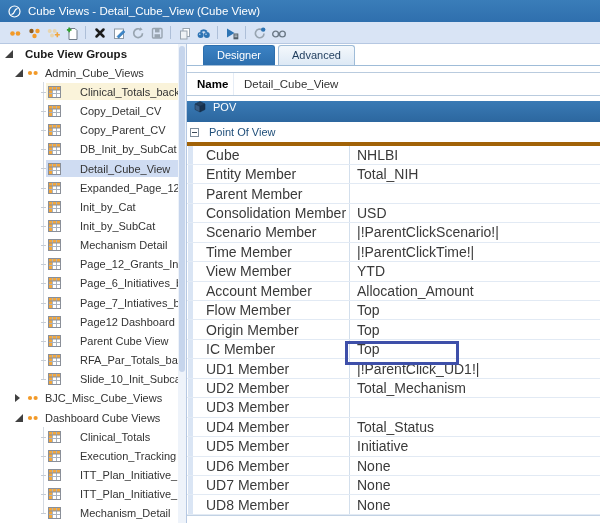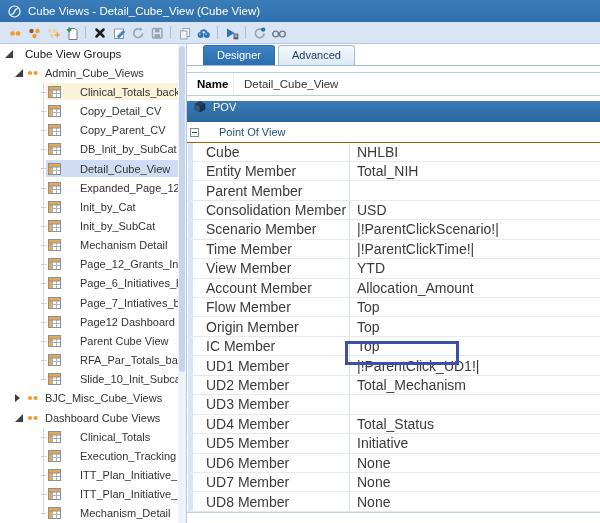--- a/index.html
+++ b/index.html
@@ -11,21 +11,21 @@
   #titlebar .logo{margin:0 7px 0 8px;display:flex;align-items:center}
   
   #toolbar{position:absolute;left:0;top:22px;width:600px;height:22px;background:#d9e4f5;
     border-bottom:1px solid #b6c8e2;box-sizing:border-box;display:flex;align-items:center;padding-left:5px}
   .tbtn{width:19px;height:18px;display:flex;align-items:center;justify-content:center;cursor:pointer}
   .tsep{width:1px;height:13px;background:#aebfd8;margin:0 4px}
   
   #sidebar{position:absolute;left:0;top:44px;width:178px;height:479px;background:#fff;overflow:hidden}
   .trow{height:19.17px;display:flex;align-items:center;white-space:nowrap;font-size:11px;color:#333;position:relative}
   .trow .rowbg{display:flex;align-items:center;gap:19px;height:17px;flex:1;min-width:0;overflow:hidden;padding-left:2px}
-  .t-root{font-weight:normal;font-size:11.5px;color:#1a1a1a;padding-left:5px;gap:6px}
+  .t-root{font-weight:bold;font-size:11.5px;color:#1a1a1a;padding-left:5px;gap:6px}
   .t-root .rlabel{margin-left:6px}
   .t-group{padding-left:15px;color:#333}
   .t-group .glabel{margin-left:5px}
   .t-item{padding-left:46px}
   .t-item::before{content:"";position:absolute;left:41px;top:9.5px;width:5px;height:1px;background:#c6cdd6}
   .gchildren{position:relative}
   .gchildren::before{content:"";position:absolute;left:43px;top:0;bottom:9.5px;width:1px;background:#d4dae2}
   .hl-yellow .rowbg{background:#faf3da}
   .hl-selected .rowbg{background:#cfdcf2}
   .tri-exp{width:0;height:0;border-left:4px solid transparent;border-top:4px solid transparent;
@@ -47,22 +47,22 @@
   .tab.active{background:linear-gradient(#3b82c4,#2d6fae);color:#fff;border-color:#2d6fae}
   .tab.inactive{background:linear-gradient(#f4f8fc,#dde9f5);color:#1e3c5c}
   #namerow{position:absolute;left:0;top:28px;right:0;height:24px;border-top:1px solid #b9cbde;
     border-bottom:1px solid #b9cbde;display:flex;align-items:center;box-sizing:border-box;background:#fff}
   #namerow .nlabel{font-weight:bold;font-size:11.5px;color:#000;padding-left:10px;width:36px}
   #namerow .nvalue{font-size:11.5px;color:#333;padding-left:10px;border-left:1px solid #e6edf6;
     height:100%;display:flex;align-items:center;flex:1}
   #povbar{position:absolute;left:0;top:57px;right:0;height:21px;background:linear-gradient(#3a7ab5,#2c679f);
     color:#fff;font-size:11px;display:flex;align-items:flex-start;gap:7px;padding-left:7px;box-sizing:border-box}
   #grid{position:absolute;left:0;top:79px;right:0;border-bottom:1px solid #c2d2e4}
-  #grouprow{height:18.5px;display:flex;align-items:center;padding-left:3px;gap:20px;
-    border-bottom:1px solid #a16207;color:#1f4e79;font-size:11px;background:#fff}
+  #grouprow{height:18.5px;display:flex;align-items:center;padding-left:3px;gap:10px;
+    border-bottom:4px solid #a16207;color:#1f4e79;font-size:11px;background:#fff}
   .collapse-box{width:9px;height:9px;border:1px solid #7d8c9b;background:#fff;position:relative;flex:none;box-sizing:border-box}
   .collapse-box::after{content:"";position:absolute;left:1px;right:1px;top:3px;height:1px;background:#3c4a58}
   .prow{height:18.45px;display:flex;align-items:stretch;border-bottom:1px solid #e2eaf4;
     font-size:14px;color:#3a3a3a;position:relative;background:#fff}
   .prow::before{content:"";position:absolute;left:1px;top:0;bottom:0;width:5px;background:#dae5f4}
   .plabel{width:162px;box-sizing:border-box;padding-left:19px;display:flex;align-items:center}
   .pvalue{flex:1;border-left:1px solid #d3dfec;padding-left:7px;display:flex;align-items:center}
   #ud1box{position:absolute;left:158px;top:297px;width:114px;height:24px;border:3px solid #3e4fa9;
     box-sizing:border-box;pointer-events:none}
 </style>

